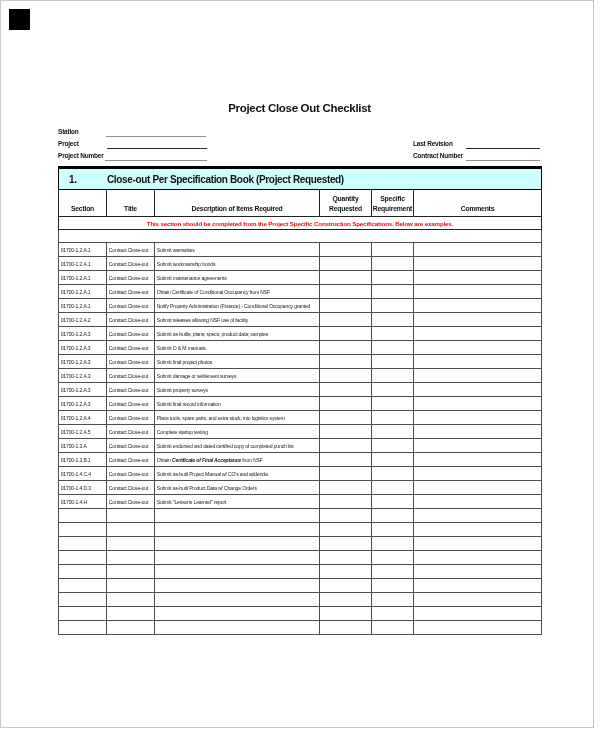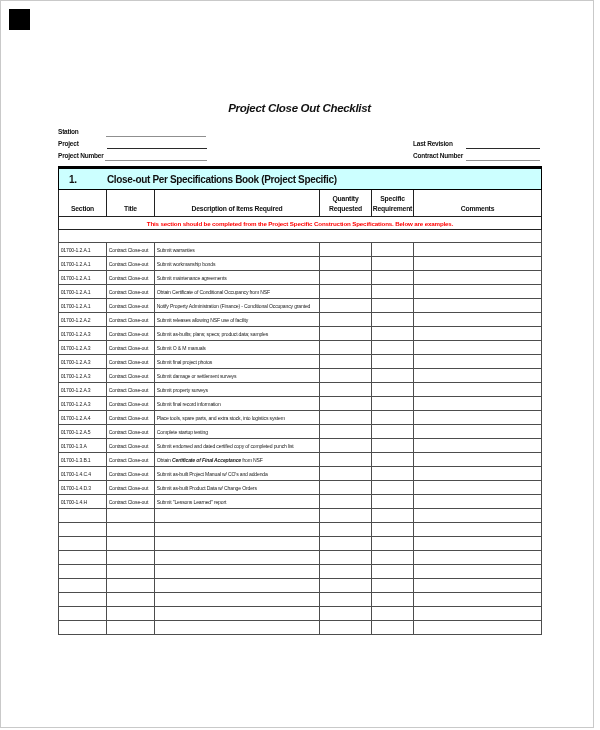--- a/index.html
+++ b/index.html
@@ -1,19 +1,19 @@
 <!DOCTYPE html>
 <html><head>
 <meta charset="utf-8">
 <style>
   html,body{margin:0;padding:0;background:#ffffff;}
   body{width:600px;height:730px;position:relative;font-family:"Liberation Sans",sans-serif;color:#111;}
   .page{position:absolute;left:0;top:0;width:594px;height:728px;box-sizing:border-box;border:1px solid #c9c9c9;background:#fff;}
   .corner-marker{position:absolute;left:8px;top:8px;width:21px;height:21px;background:#000;}
-  .doc-title{position:absolute;left:57px;top:101px;width:483px;text-align:center;font-size:11.5px;font-weight:bold;letter-spacing:-0.3px;font-style:italic;}
+  .doc-title{position:absolute;left:57px;top:101px;width:483px;text-align:center;font-size:11.5px;font-weight:bold;letter-spacing:-0.3px;}
   .flabel{position:absolute;font-size:6.5px;font-weight:bold;letter-spacing:-0.2px;white-space:nowrap;}
   .fline{position:absolute;height:1px;}
   .ln-dark{background:#2a2a2a;}
   .ln-gray{background:#8f8f8f;}
 
   table.grid{position:absolute;left:57px;top:165px;width:483px;border-collapse:collapse;table-layout:fixed;}
   .grid td,.grid th{border:1px solid #4d4d4d;padding:0;overflow:hidden;white-space:nowrap;}
   .grid{border:1px solid #000;}
   tr.band td{background:#CCFFFF;border:1px solid #000;border-top:3px solid #000;height:20px;}
   .band-inner{display:flex;align-items:center;height:100%;font-weight:bold;font-size:10px;letter-spacing:-0.35px;}
@@ -56,21 +56,21 @@
         <col style="width:165px">
       <col style="width:52px">
         <col style="width:42px">
         <col style="width:128px">
     </colgroup>
     <tbody>
         <tr class="band">
       <td colspan="6">
         <div class="band-inner">
           <span class="band-num">1.</span>
-          <span>Close-out Per Specifications Book (Project Specific)</span>
+          <span>Close-out Per Specification Book (Project Requested)</span>
         </div>
       </td>
     </tr>
     <tr class="cols">
       <th>Section</th>
       <th>Title</th>
       <th>Description of Items Required</th>
       <th style="white-space:normal;">Quantity Requested</th>
       <th style="white-space:normal;">Specific Requirement</th>
       <th>Comments</th>

